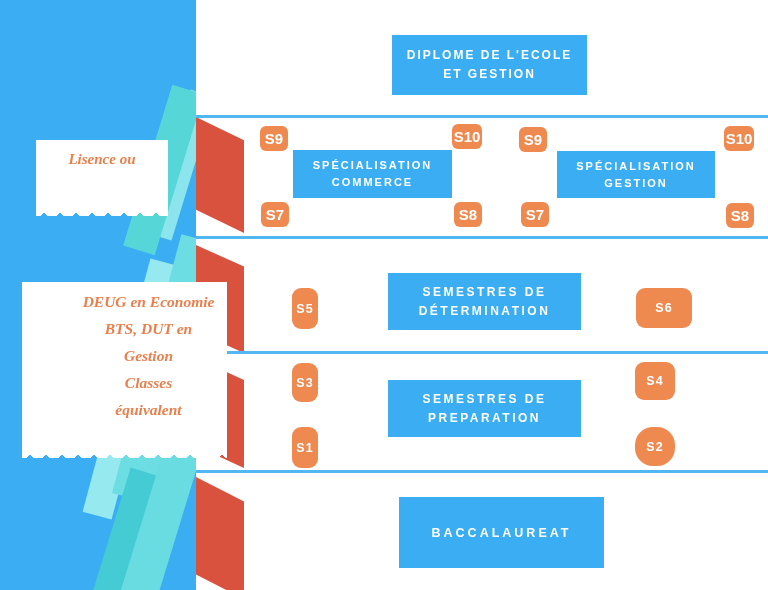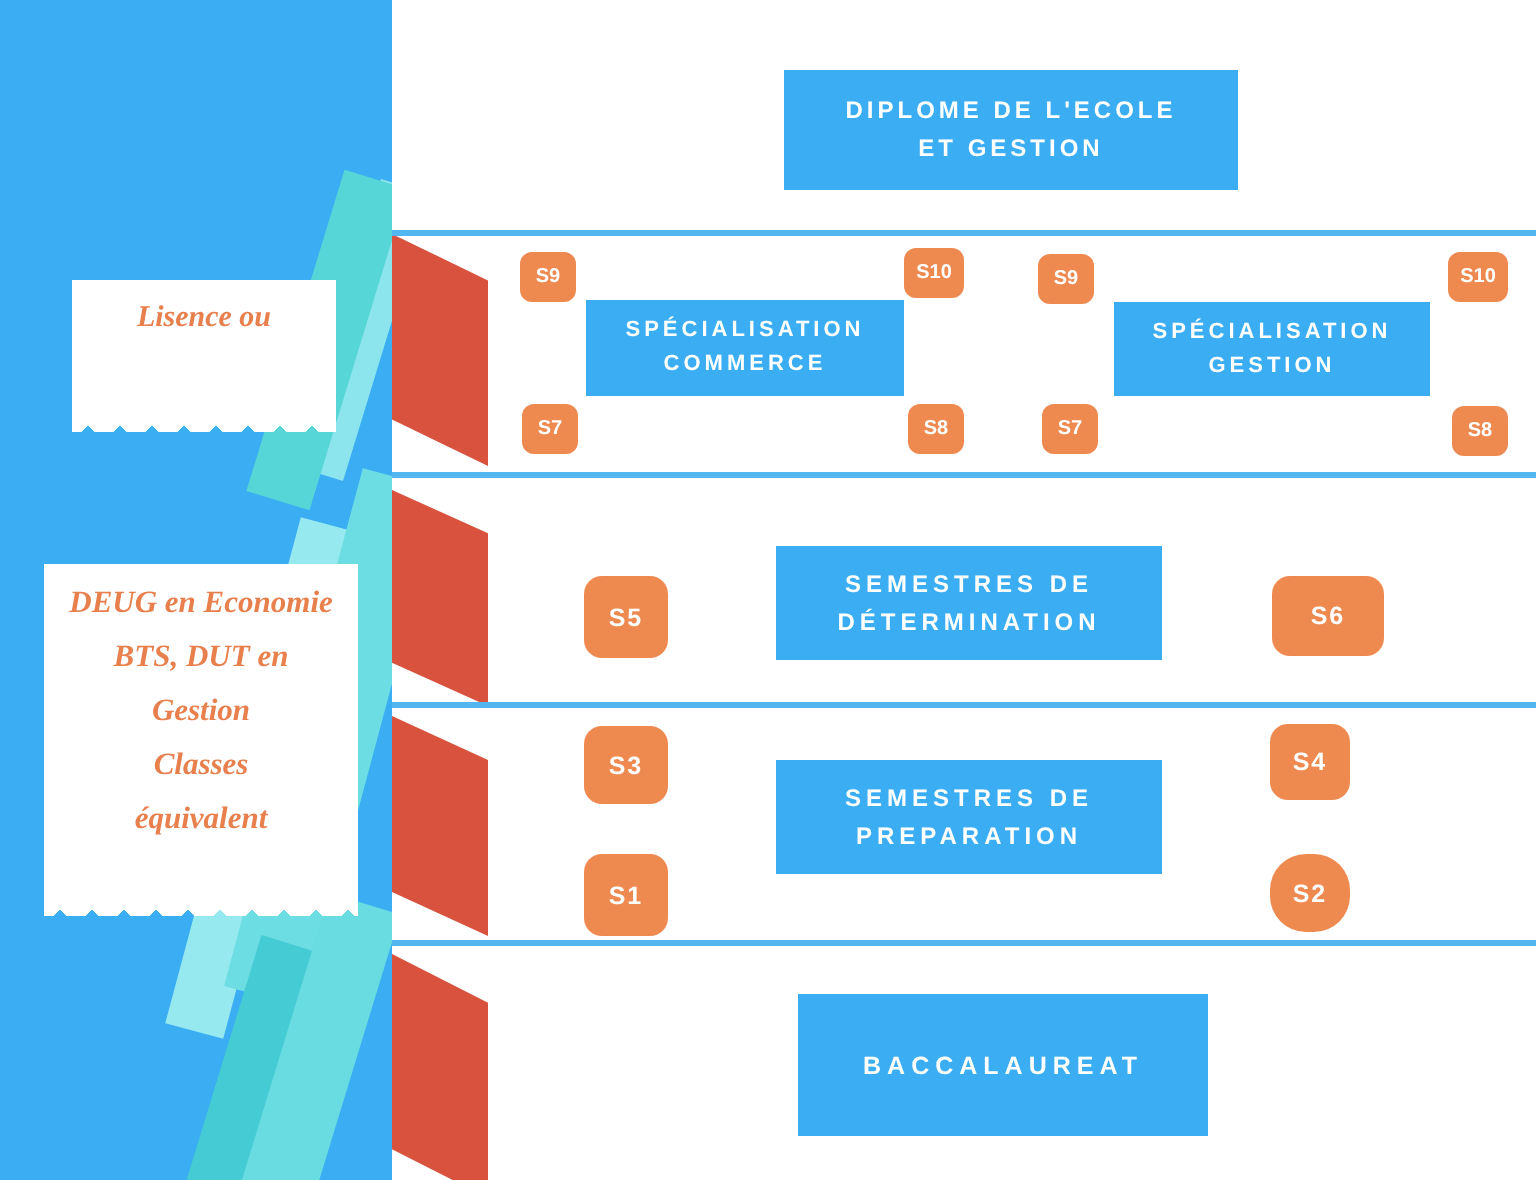--- a/index.html
+++ b/index.html
@@ -24,37 +24,37 @@
   .red3{top:358px;height:110px;}
   .red4{top:477px;height:122px;}
   
   .hline{position:absolute;left:196px;width:572px;height:3px;background:#52b7f0;z-index:3;}
   .l1{top:115px;} .l2{top:236px;} .l3{top:351px;} .l4{top:470px;}
   
   .bluebox{position:absolute;background:#3aadf3;color:#ffffff;font-weight:bold;
     display:flex;flex-direction:column;align-items:center;justify-content:center;
     text-align:center;z-index:4;}
   .bluebox .ln{white-space:nowrap;}
-  .diploma{left:392px;top:35px;width:227px;height:60px;font-size:12px;letter-spacing:2px;line-height:19px;}
+  .diploma{left:392px;top:35px;width:195px;height:60px;font-size:12px;letter-spacing:2px;line-height:19px;}
   .spec-commerce{left:293px;top:150px;width:159px;height:48px;font-size:11px;letter-spacing:2px;line-height:17px;}
   .spec-gestion{left:557px;top:151px;width:158px;height:47px;font-size:11px;letter-spacing:2px;line-height:17px;}
   .determ{left:388px;top:273px;width:193px;height:57px;font-size:12px;letter-spacing:2.5px;line-height:19px;}
   .prep{left:388px;top:380px;width:193px;height:57px;font-size:12px;letter-spacing:2.5px;line-height:19px;}
   .bacc{left:399px;top:497px;width:205px;height:71px;font-size:12.5px;letter-spacing:3px;}
   
   .chip{position:absolute;background:#ee8a50;color:#fff;font-weight:bold;
     display:flex;align-items:center;justify-content:center;z-index:4;}
-  .chip.small{width:28px;height:25px;border-radius:6px;font-size:10px;}
-  .chip.big{width:42px;height:41px;border-radius:9px;font-size:12.5px;letter-spacing:1px;}
+  .chip.small{width:28px;height:25px;border-radius:6px;font-size:15px;}
+  .chip.big{width:26px;height:41px;border-radius:9px;font-size:12.5px;letter-spacing:1px;}
   
   .ribbon{position:absolute;background:#ffffff;color:#e8804e;font-weight:bold;font-style:italic;
     text-align:center;z-index:5;font-family:Liberation Serif, serif;}
   .ribbon .ln{white-space:nowrap;}
   .ribbon1{left:36px;top:140px;width:132px;height:58px;font-size:15px;line-height:27px;padding-top:6px;}
-  .ribbon2{left:22px;top:282px;width:157px;height:158px;font-size:15.5px;line-height:27px;padding-top:6px;}
+  .ribbon2{left:22px;top:282px;width:157px;height:158px;font-size:15.5px;line-height:27px;padding-top:6px;padding-left:48px;}
   .zigzag{position:absolute;left:0;right:0;top:100%;height:12px;
     background-image:linear-gradient(-45deg,transparent 8px,#fff 8px),
                      linear-gradient(45deg,transparent 8px,#fff 8px);
     background-size:16px 12px;background-position:0 0;background-repeat:repeat-x;}
 </style>
 </head>
 <body>
 
 <div class="stage">
 

